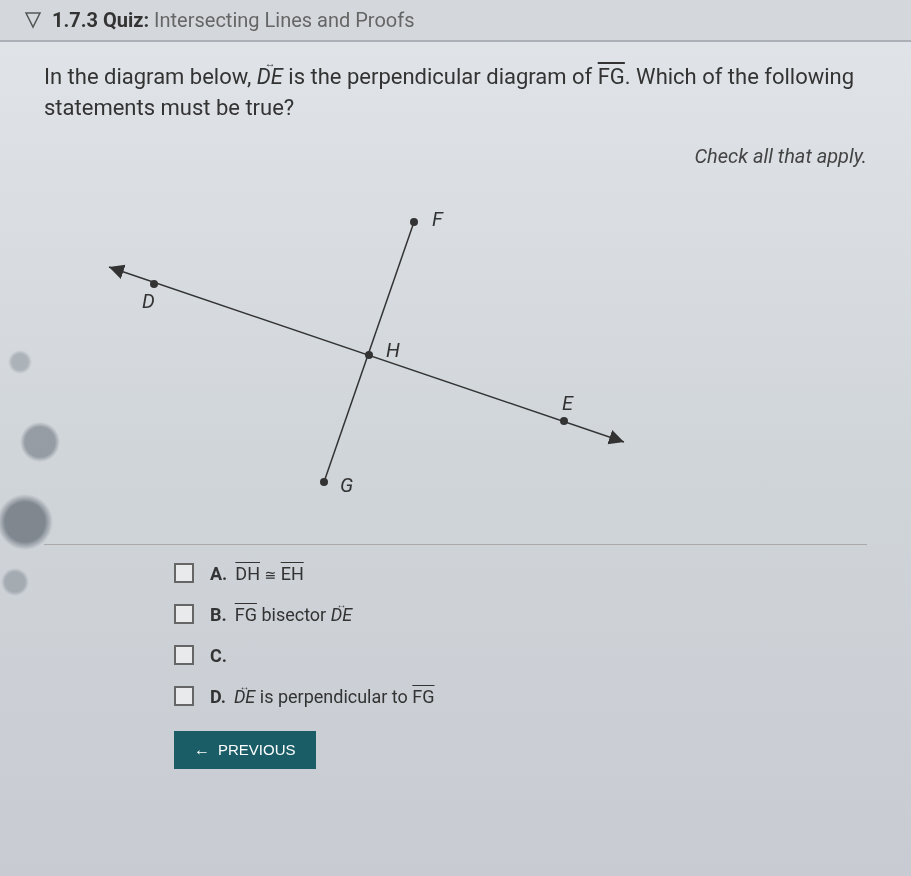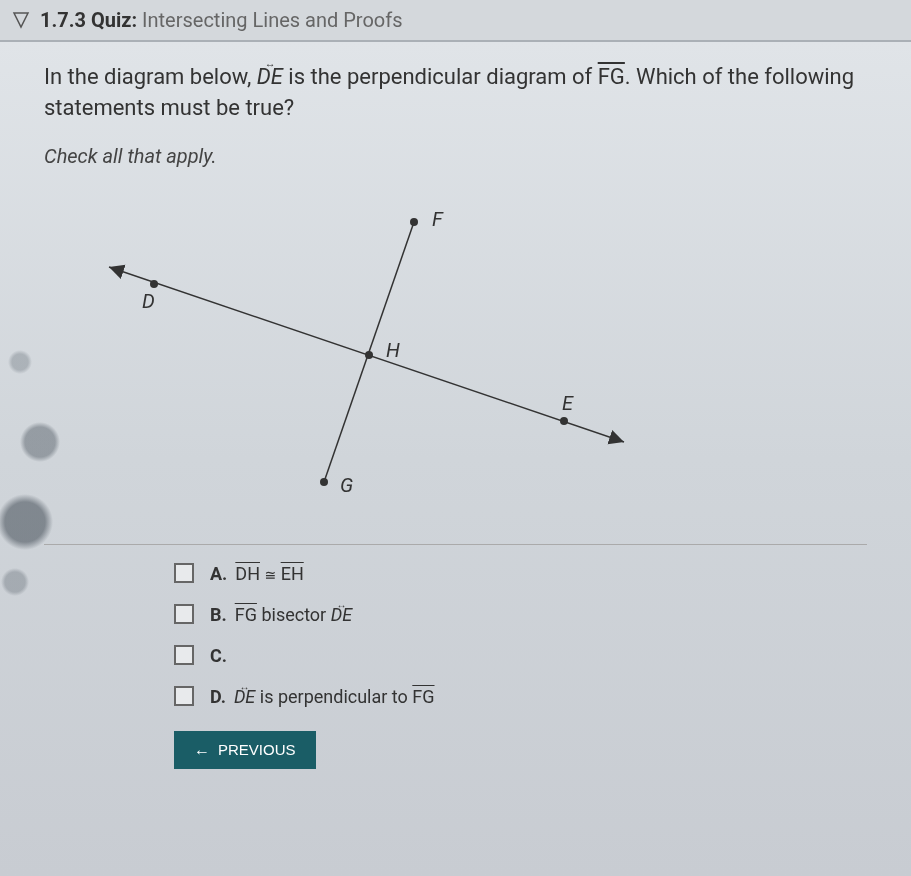--- a/index.html
+++ b/index.html
@@ -7,21 +7,21 @@
       font-family: -apple-system, BlinkMacSystemFont, 'Segoe UI', Roboto, Arial, sans-serif;
       background: linear-gradient(135deg, #d8dce0 0%, #c8ccd0 100%);
       width: 911px;
       height: 876px;
       overflow: hidden;
       position: relative;
     }
     .header {
       background: #d4d8dc;
       border-bottom: 2px solid #aab0b6;
-      padding: 8px 12px;
+      padding: 8px 24px;
       display: flex;
       align-items: center;
     }
     .header-icon {
       width: 20px;
       height: 20px;
       margin-right: 8px;
       display: flex;
       align-items: center;
     }
@@ -44,20 +44,21 @@
       margin-bottom: 20px;
     }
     .overline {
       text-decoration: overline;
     }
     .instruction {
       font-size: 20px;
       font-style: italic;
       color: #444;
       margin-bottom: 24px;
+      text-align: right;
     }
     .diagram-area {
       position: relative;
       width: 620px;
       height: 340px;
       margin-left: -10px;
     }
     .divider {
       border: none;
       border-top: 1px solid #aaa;

